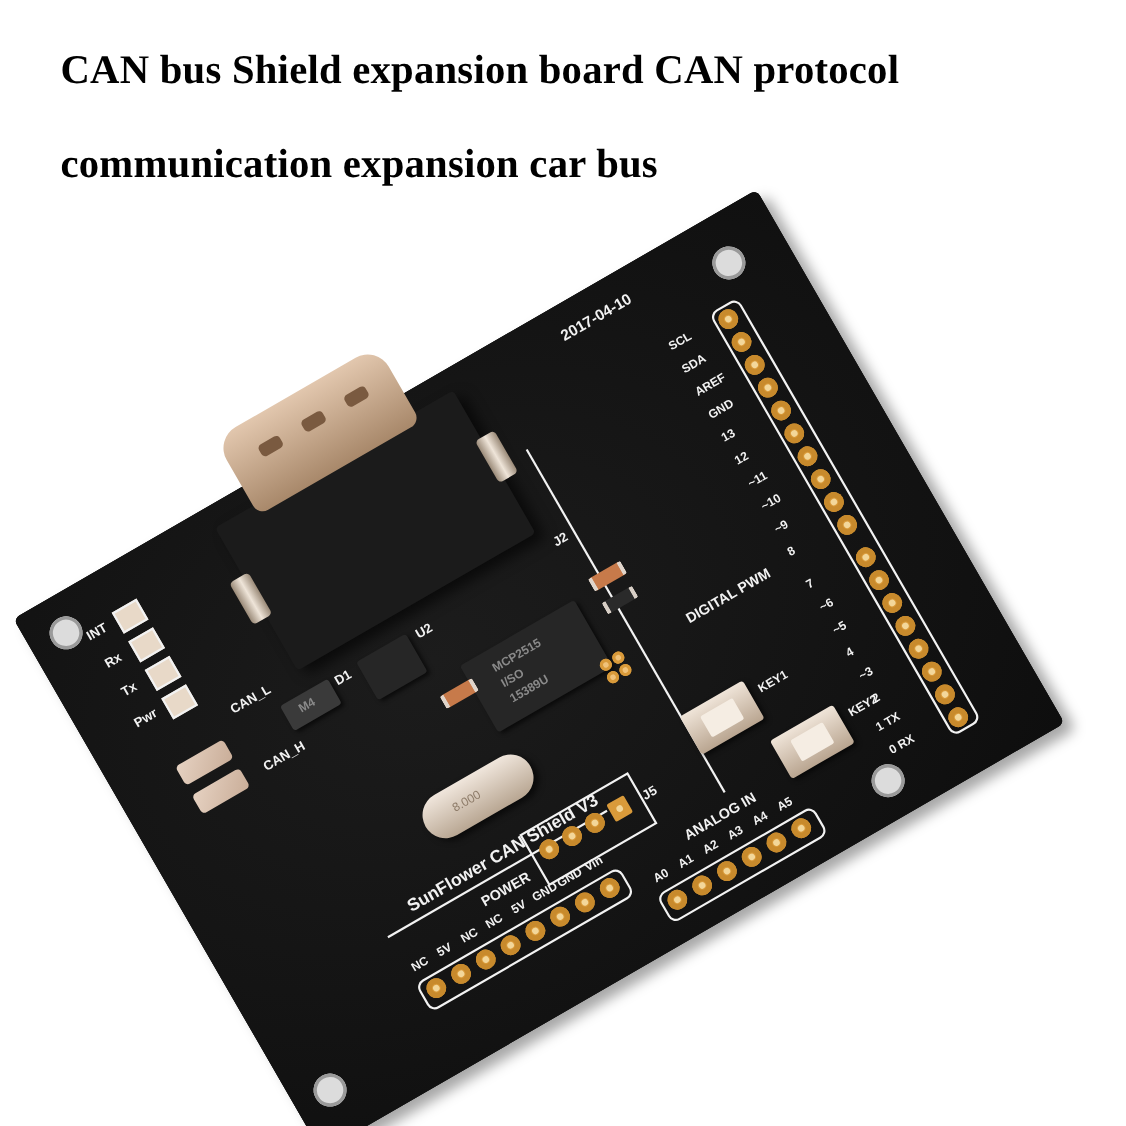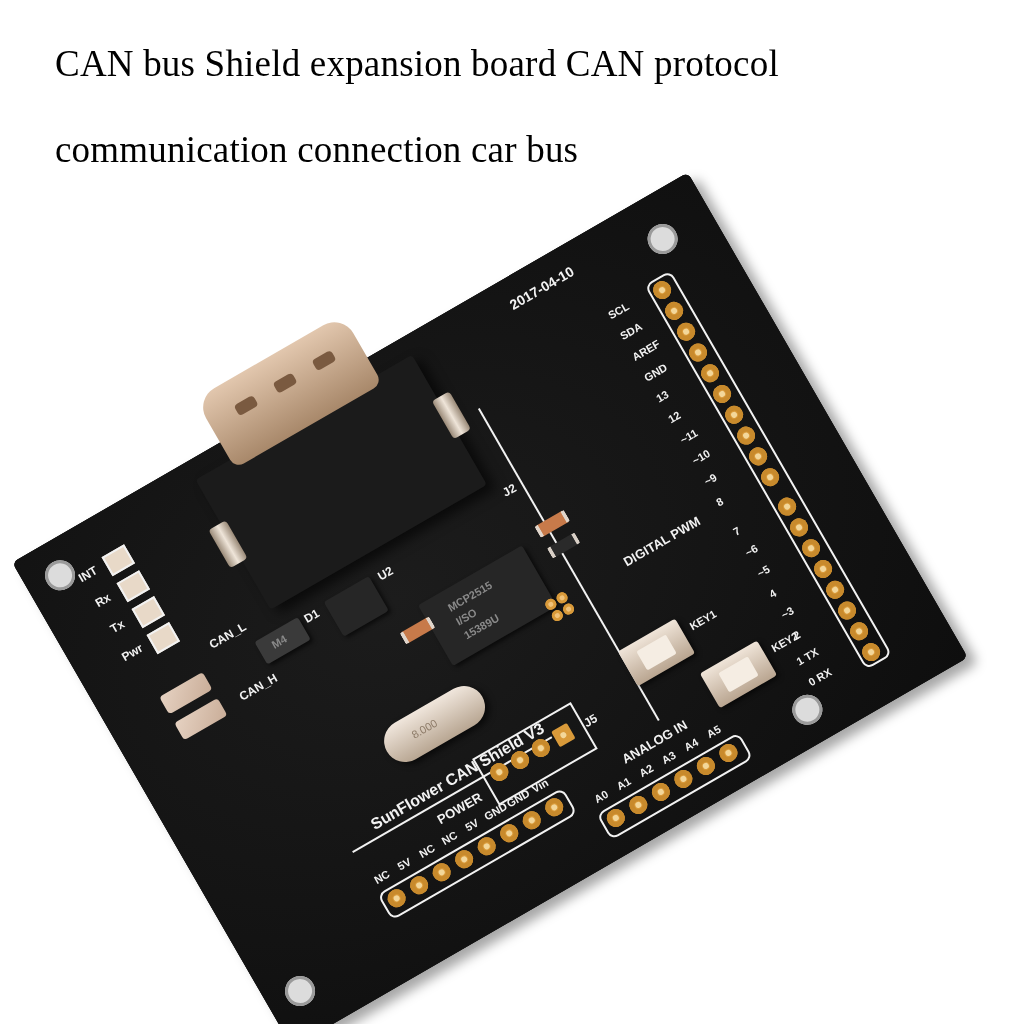--- a/index.html
+++ b/index.html
@@ -1,17 +1,17 @@
 <!DOCTYPE html>
 <html><head>
 <meta charset="utf-8">
 <style>
   html,body{margin:0;padding:0;background:#ffffff;}
   body{width:1024px;height:1024px;position:relative;overflow:hidden;font-family:"Liberation Sans",sans-serif;}
-  .title{position:absolute;left:55px;font-family:"Liberation Serif",serif;font-weight:normal;font-size:37px;color:#000;letter-spacing:0.2px;white-space:nowrap;}
+  .title{position:absolute;left:55px;font-family:"Liberation Serif",serif;font-weight:bold;font-size:37px;color:#000;letter-spacing:0.2px;white-space:nowrap;}
   .t1{top:42px;}
   .t2{top:128px;}
 
   
   .board-wrap{position:absolute;left:0;top:0;width:1024px;height:1024px;}
   .board{position:absolute;left:100px;top:330px;width:780px;height:560px;background:#141414;
          transform:rotate(-30deg);transform-origin:center;border-radius:6px;
          box-shadow:6px 10px 12px rgba(0,0,0,0.35), inset 0 0 0 2px #1e1e1e;}
   .board:before{content:"";position:absolute;inset:0;border-radius:6px;
          background:radial-gradient(ellipse at 40% 40%, #1c1c1c 0%, #0e0e0e 100%);}
@@ -39,21 +39,21 @@
   .sqpin{position:absolute;width:18px;height:18px;background:#d99a3a;border-radius:2px;}
   .sqpin:after{content:"";position:absolute;left:6px;top:6px;width:6px;height:6px;border-radius:50%;background:#f3d79a;}
   .via4{position:absolute;width:26px;height:26px;}
   .via4 i{position:absolute;width:11px;height:11px;border-radius:50%;background:#d99a3a;box-shadow:inset 0 0 0 3px #d99a3a;}
   .via4 i:after{content:"";position:absolute;left:3px;top:3px;width:5px;height:5px;border-radius:50%;background:#f0c27a;}
 </style>
 </head>
 <body>
 
 <div class="title t1">CAN bus Shield expansion board CAN protocol</div>
-<div class="title t2">communication connection car bus</div>
+<div class="title t2">communication expansion car bus</div>
 
 <div class="board-wrap">
   <div class="board">
 
     <div class="hole" style="left:20px;top:20px;"></div>
     <div class="hole" style="left:20px;top:500px;"></div>
     <div class="hole" style="left:710px;top:30px;"></div>
     <div class="hole" style="left:600px;top:510px;"></div>
 
     <div class="led" style="left:80px;top:40px;"></div>

